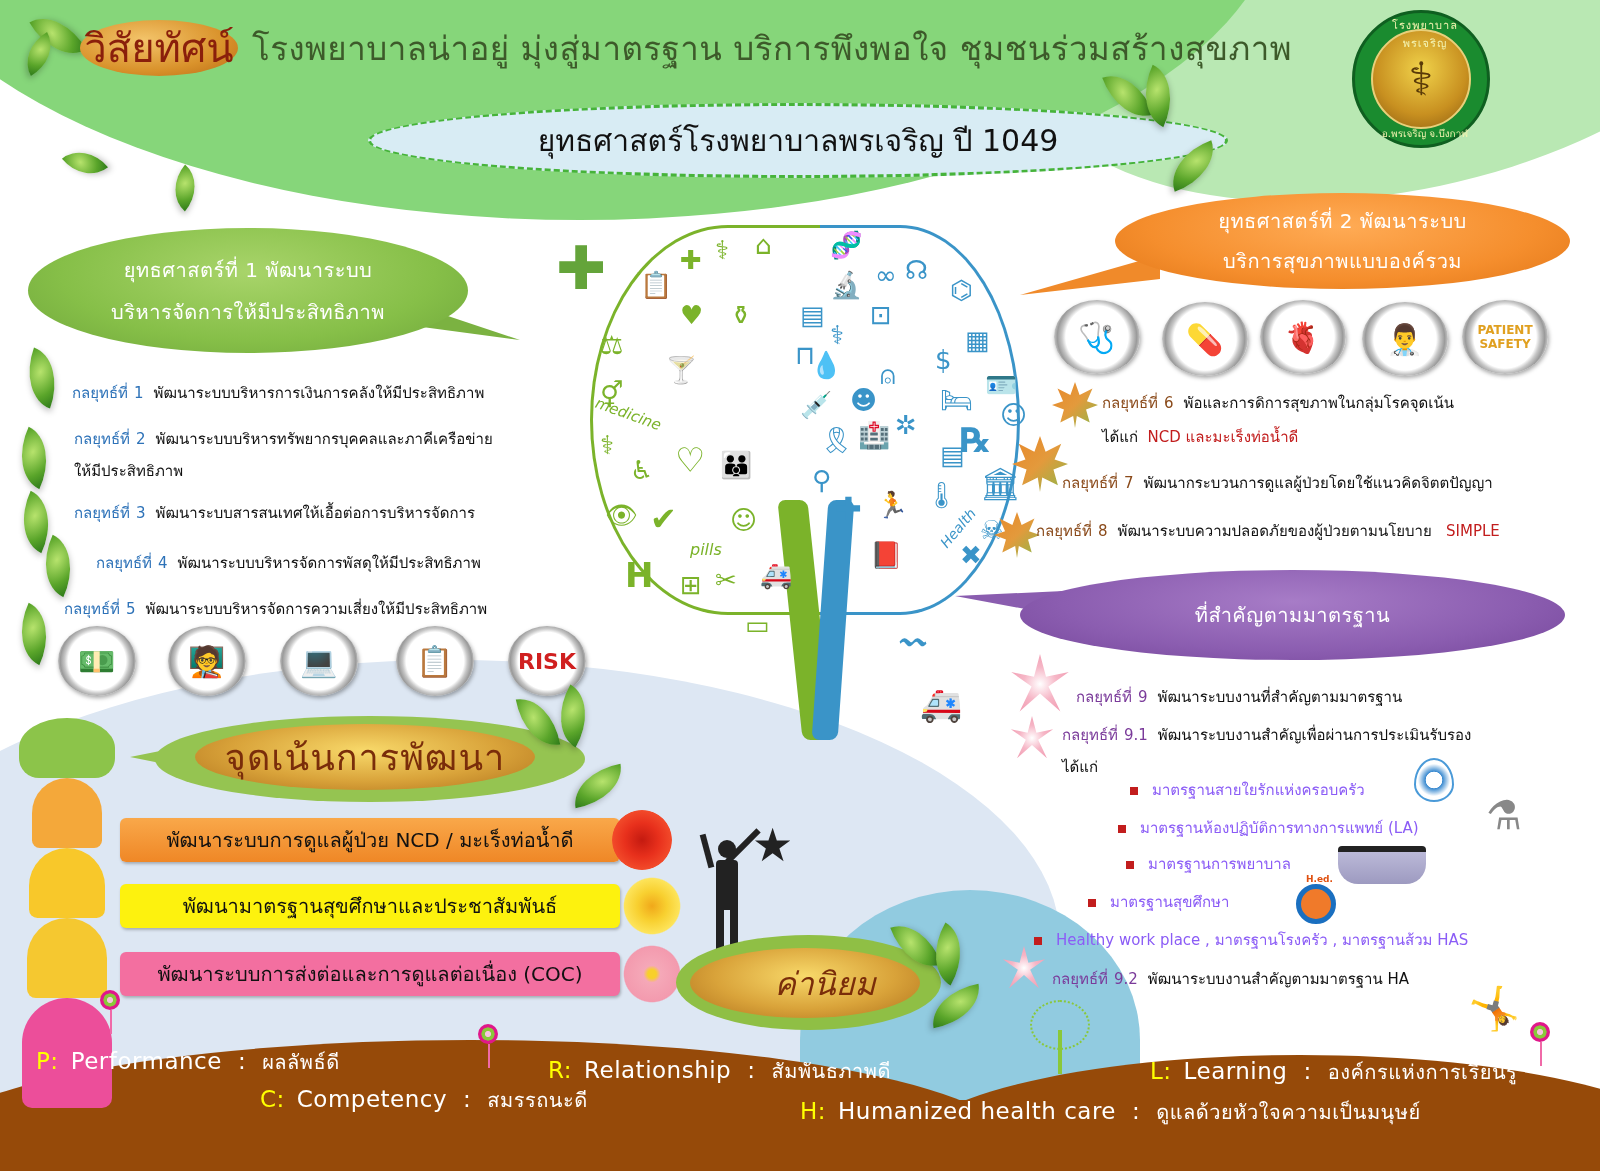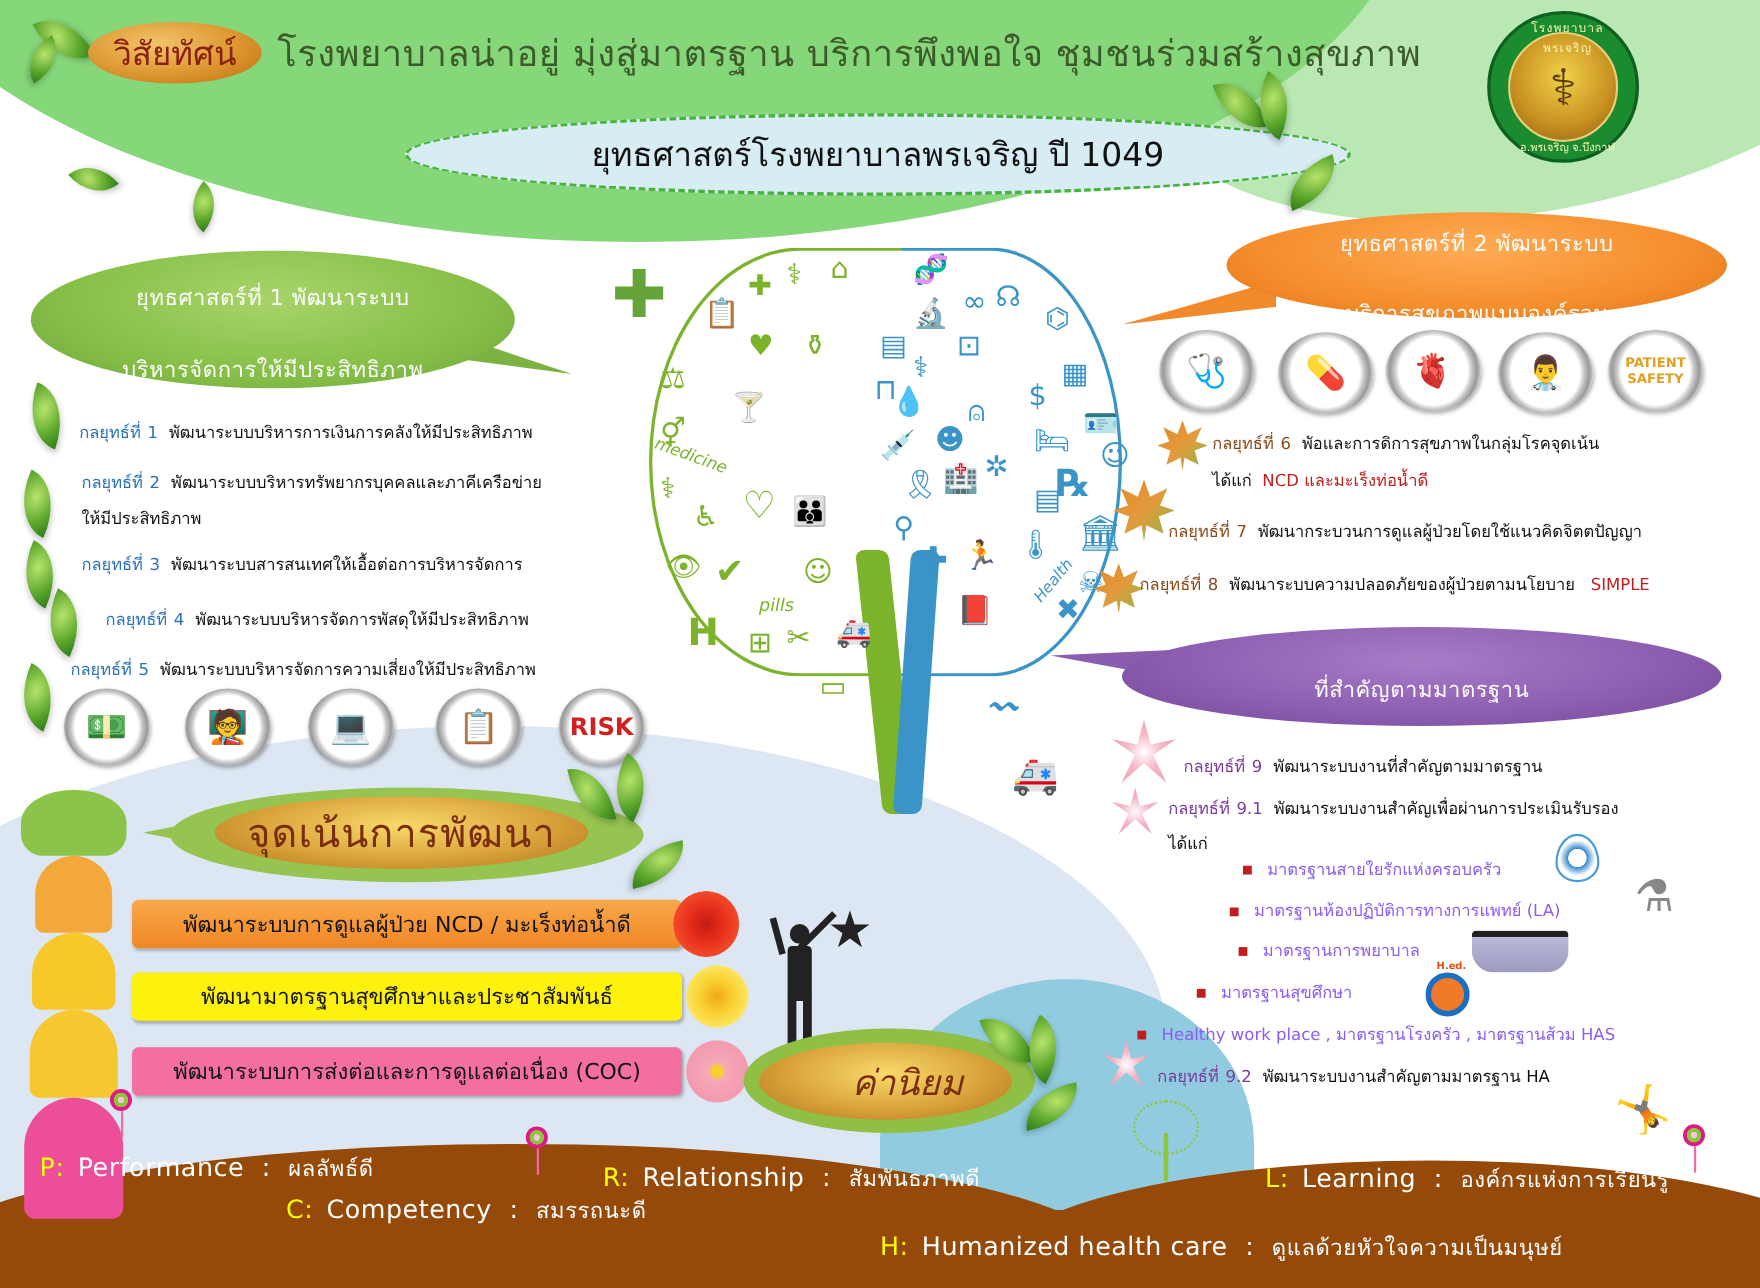--- a/index.html
+++ b/index.html
@@ -12,21 +12,21 @@
   .bg-green-light { left: 1020px; top: -200px; width: 760px; height: 390px; border-radius: 50%; background: #b9e8b3; transform: rotate(-12deg); }
   .bg-blue-left { left: -160px; top: 660px; width: 1220px; height: 560px; border-radius: 50%; background: #dde7f3; }
   .bg-blue-mid { left: 800px; top: 890px; width: 340px; height: 300px; border-radius: 50% 50% 0 0; background: #91cbe0; }
   .bg-brown-left { left: -80px; top: 1040px; width: 1100px; height: 220px; border-radius: 50%; background: #964a09; }
   .bg-brown-right { left: 900px; top: 1055px; width: 800px; height: 200px; border-radius: 50%; background: #964a09; }
 
   
   .vision-pill { left: 80px; top: 20px; width: 158px; height: 56px; border-radius: 50%;
     background: radial-gradient(ellipse at 40% 35%, #f3c46a 0%, #d9922b 60%, #b86a15 100%);
     display: flex; align-items: center; justify-content: center; }
-  .vision-pill span { font-size: 30px; color: #8a1f0b; }
+  .vision-pill span { font-size: 40px; color: #8a1f0b; }
   .vision-text { left: 252px; top: 22px; font-size: 33px; color: #3d5a2a; letter-spacing: 0.5px; white-space: nowrap; }
 
   .title-ellipse { left: 368px; top: 103px; width: 860px; height: 75px; border-radius: 50%;
     background: #d8ecf4; border: 3px dashed #46b33a; display: flex; align-items: center; justify-content: center; }
   .title-ellipse span { font-size: 30px; color: #111; }
 
   .logo { left: 1352px; top: 10px; width: 138px; height: 138px; border-radius: 50%;
     background: #1a8b2f; border: 3px solid #0f5f20; display: flex; align-items: center; justify-content: center; }
   .logo-inner { width: 100px; height: 100px; border-radius: 50%;
     background: radial-gradient(circle at 50% 40%, #f0d24a 0%, #c89020 60%, #8a5a10 100%);
@@ -55,21 +55,21 @@
   .bubble-orange { left: 1115px; top: 193px; width: 455px; height: 96px; border-radius: 50%;
     background: radial-gradient(ellipse at 50% 35%, #ffab55 0%, #f58e2d 60%, #e07516 100%);
     display: flex; flex-direction: column; align-items: center; justify-content: center; gap: 8px; }
   .bubble-orange-tail { left: 1020px; top: 255px; width: 140px; height: 40px; background: #f08a2a;
     clip-path: polygon(100% 0, 0 100%, 100% 60%); }
   .bubble-purple { left: 1020px; top: 570px; width: 545px; height: 90px; border-radius: 50%;
     background: radial-gradient(ellipse at 50% 35%, #a77cc7 0%, #8b5db0 60%, #744599 100%);
     display: flex; flex-direction: column; align-items: center; justify-content: center; gap: 6px; }
   .bubble-purple-tail { left: 955px; top: 590px; width: 130px; height: 30px; background: #8a5daf;
     clip-path: polygon(100% 0, 0 20%, 100% 100%); }
-  .bubble-line { font-size: 20px; color: #ffffff; white-space: nowrap; letter-spacing: 0.5px; margin-top: 24px; }
+  .bubble-line { font-size: 20px; color: #ffffff; white-space: nowrap; letter-spacing: 0.5px; }
 
   
   .tactic { font-size: 15px; color: #111; white-space: nowrap; line-height: 22px; }
   .tactic .lbl-blue { color: #2d72b8; }
   .tactic .lbl-brown { color: #8a4a1a; }
   .tactic .lbl-purple { color: #7a3a9a; }
   .tactic .red { color: #c21d1d; }
   .tactic .num { margin: 0 10px 0 6px; }
 
   
@@ -390,18 +390,18 @@
 
 <div class="abs val" style="left:36px;top:1046px;">
   <span class="key">P:</span><span>Performance</span><span class="sep">:</span><span class="th">ผลลัพธ์ดี</span>
 </div>
 <div class="abs val" style="left:260px;top:1084px;">
   <span class="key">C:</span><span>Competency</span><span class="sep">:</span><span class="th">สมรรถนะดี</span>
 </div>
 <div class="abs val" style="left:548px;top:1055px;">
   <span class="key">R:</span><span>Relationship</span><span class="sep">:</span><span class="th">สัมพันธภาพดี</span>
 </div>
-<div class="abs val" style="left:800px;top:1096px;margin-top:22px;">
+<div class="abs val" style="left:800px;top:1096px;">
   <span class="key">H:</span><span>Humanized  health  care</span><span class="sep">:</span><span class="th">ดูแลด้วยหัวใจความเป็นมนุษย์</span>
 </div>
 <div class="abs val" style="left:1150px;top:1056px;">
   <span class="key">L:</span><span>Learning</span><span class="sep">:</span><span class="th">องค์กรแห่งการเรียนรู้</span>
 </div>
 
 </body></html>

